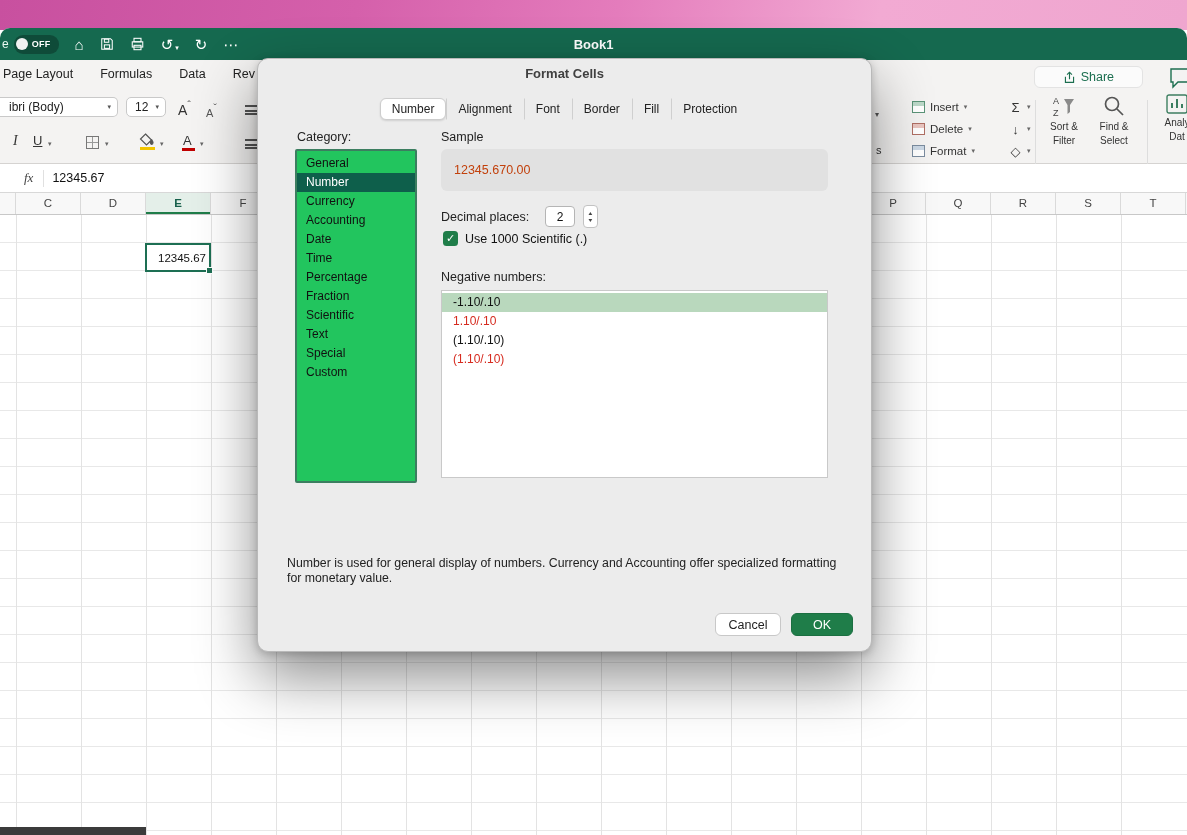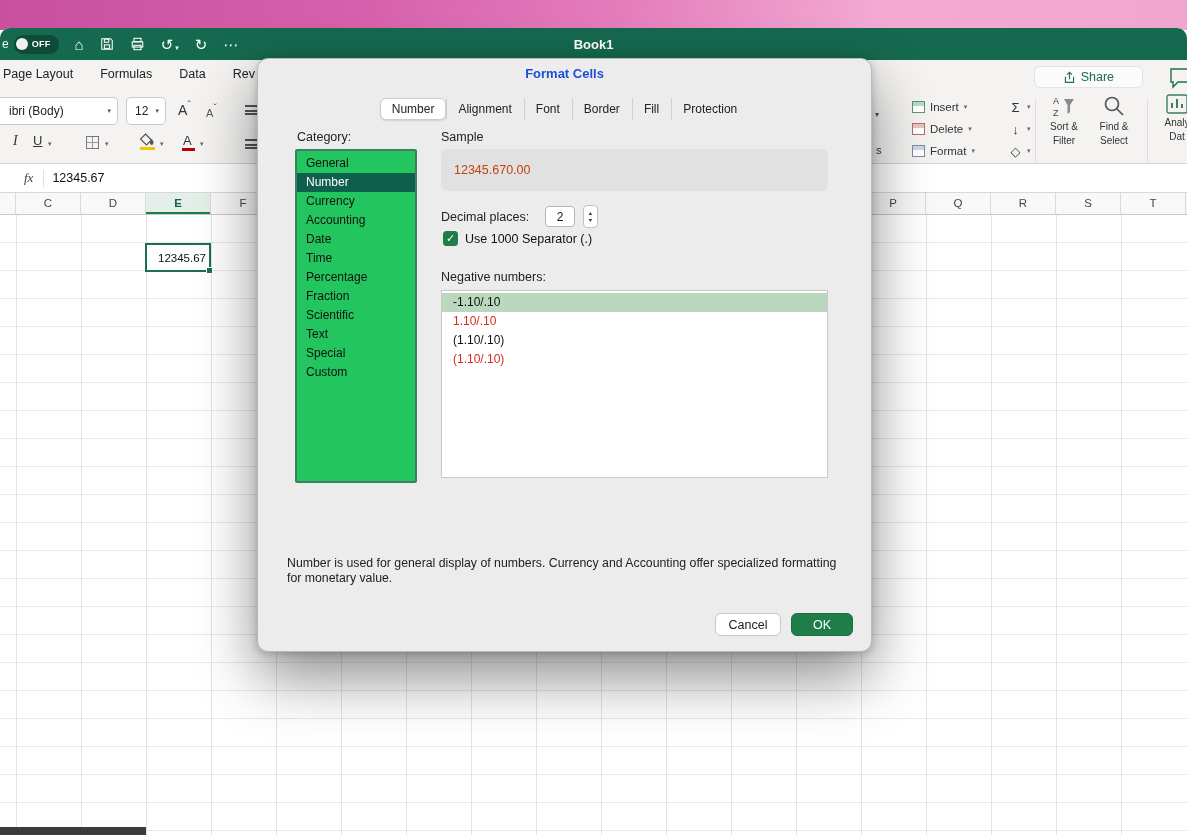--- a/index.html
+++ b/index.html
@@ -30,21 +30,21 @@
   
   .ribbon { position:absolute; left:0; top:32px; right:0; height:104px; background:#f4f3f2;
     border-bottom:1px solid #d5d3d1; }
   .ribbon-tabs { position:absolute; left:3px; top:7px; display:flex; gap:27px; font-size:12.5px; color:#222; }
   .share-btn { position:absolute; right:44px; top:6px; display:flex; align-items:center; gap:5px;
     padding:3px 28px; border-radius:6px; border:1px solid #e3e3e3; background:#fbfbfb;
     color:#1c6f50; font-size:12.5px; }
   .comment-ic { position:absolute; right:-8px; top:7px; }
 
   .font-row { position:absolute; left:0; top:37px; height:26px; width:100%; }
-  .combo { position:absolute; height:28px; background:#fff; border:1px solid #c9c9c9; border-radius:5px;
+  .combo { position:absolute; height:20px; background:#fff; border:1px solid #c9c9c9; border-radius:5px;
     display:flex; align-items:center; font-size:12px; color:#222; }
   .font-name { left:0; top:0; width:118px; padding:0 6px 0 9px; border-left:none; border-radius:0 5px 5px 0; }
   .font-size { left:126px; top:0; width:40px; padding:0 6px 0 8px; }
   .combo .chev { margin-left:auto; font-size:7px; color:#555; }
   .grow-font { position:absolute; left:178px; top:2px; font-size:14px; color:#333; }
   .grow-font .mark, .shrink-font .mark { font-size:11px; vertical-align:super; color:#555; }
   .shrink-font { position:absolute; left:206px; top:5px; font-size:11px; color:#555; }
   .hbars { position:absolute; width:12px; height:10px; border-top:2px solid #555; border-bottom:2px solid #555; }
   .hbars::before { content:""; position:absolute; left:0; right:0; top:3px; border-top:2px solid #555; }
   .fr-bars { left:245px; top:8px; }
@@ -108,21 +108,21 @@
     border:2px solid #1d6f53; font-size:11.5px; color:#111; text-align:right; padding:7px 3px 0 0; }
   .sel-cell::after { content:""; position:absolute; right:-4px; bottom:-4px; width:5px; height:5px;
     background:#1d6f53; border:1px solid #fff; }
 
   .dock-strip { position:absolute; left:0; bottom:0; width:146px; height:8px; background:#3b3b3b; z-index:6; }
 
   
   .dialog { position:absolute; left:257px; top:58px; width:615px; height:594px; background:#ececec;
     border:1px solid #b9b9b9; border-radius:11px; z-index:20; font-size:12px; color:#222;
     box-shadow:0 25px 60px rgba(0,0,0,.45), 0 2px 8px rgba(0,0,0,.2); }
-  .dlg-title { position:absolute; left:0; right:0; top:7px; text-align:center; font-size:13px; font-weight:bold; color:#1d4ed8; }
+  .dlg-title { position:absolute; left:0; right:0; top:7px; text-align:center; font-size:13px; font-weight:bold; color:#404040; }
   .dlg-tabs { position:absolute; left:0; right:0; top:39px; display:flex; justify-content:center; align-items:center; }
   .dlg-tab { padding:3px 11px; border:1px solid transparent; font-size:12px; color:#222; }
   .dlg-tab + .dlg-tab { border-left:1px solid #cfcfcf; }
   .dlg-tab.selected { background:#fff; border:1px solid #cdcdcd; border-radius:6px; box-shadow:0 1px 2px rgba(0,0,0,.12); }
 
   .cat-label { position:absolute; left:39px; top:71px; font-size:12.5px; }
   .cat-list { position:absolute; left:37px; top:90px; width:122px; height:334px; background:#22c55e;
     border:2px solid #3c7e60; border-radius:2px; overflow:hidden; padding-top:3px; }
   .cat-item { height:19px; line-height:19px; padding-left:9px; font-size:12px; color:#111; }
   .cat-item.selected { background:var(--sel-green); color:#fff; }
@@ -401,21 +401,21 @@
     <input class="dec-input" value="2" style="">
     <div class="stepper">
       <span class="st-up">▴</span>
       <span class="st-dn">▾</span>
     </div>
 
     <div class="chk-row">
       <span class="chk">
         <span>✓</span>
       </span>
-      <span class="chk-label">Use 1000 Separator (.)</span>
+      <span class="chk-label">Use 1000 Scientific (.)</span>
     </div>
 
     <div class="neg-label">Negative numbers:</div>
     <div class="neg-list">
 
     <div class="neg-item selected">-1.10/.10</div>
         <div class="neg-item c-red">1.10/.10</div>
         <div class="neg-item">(1.10/.10)</div>
         <div class="neg-item c-red">(1.10/.10)</div>
       </div>

